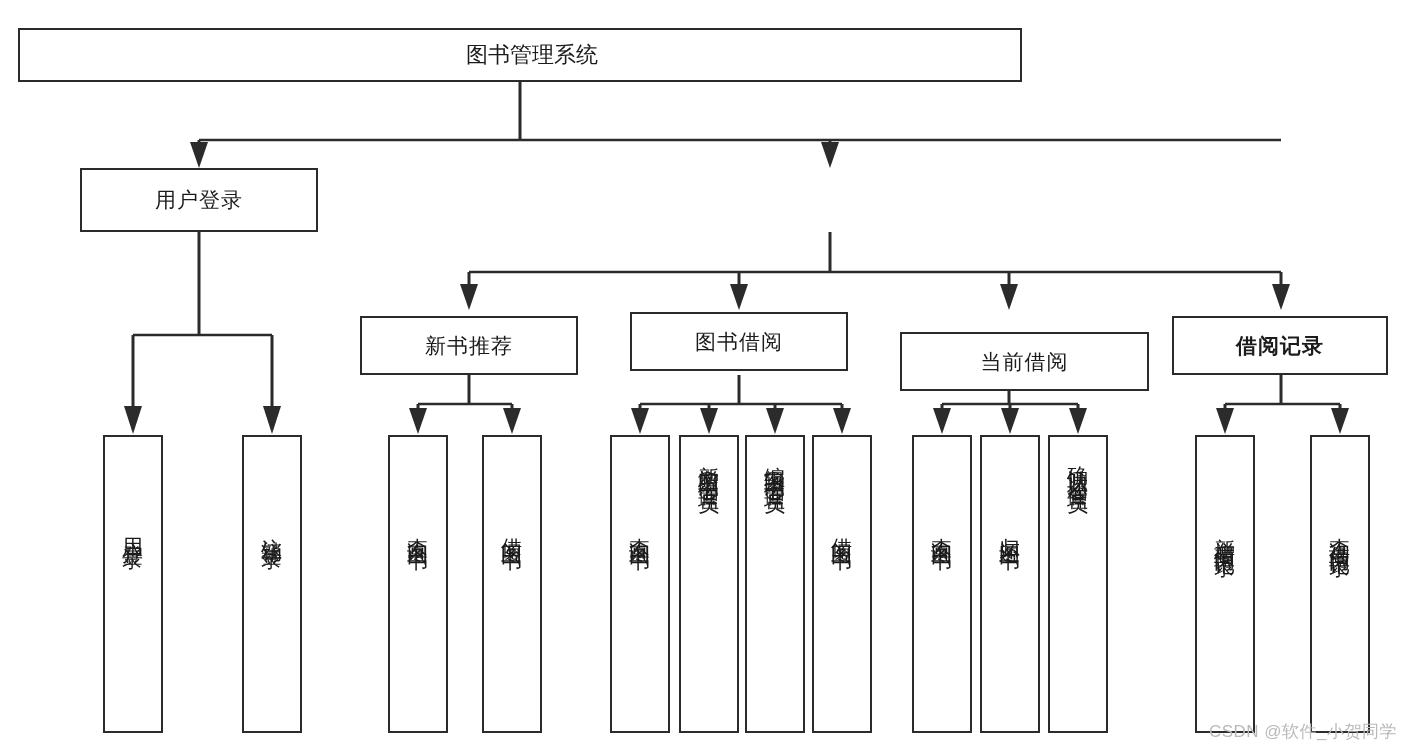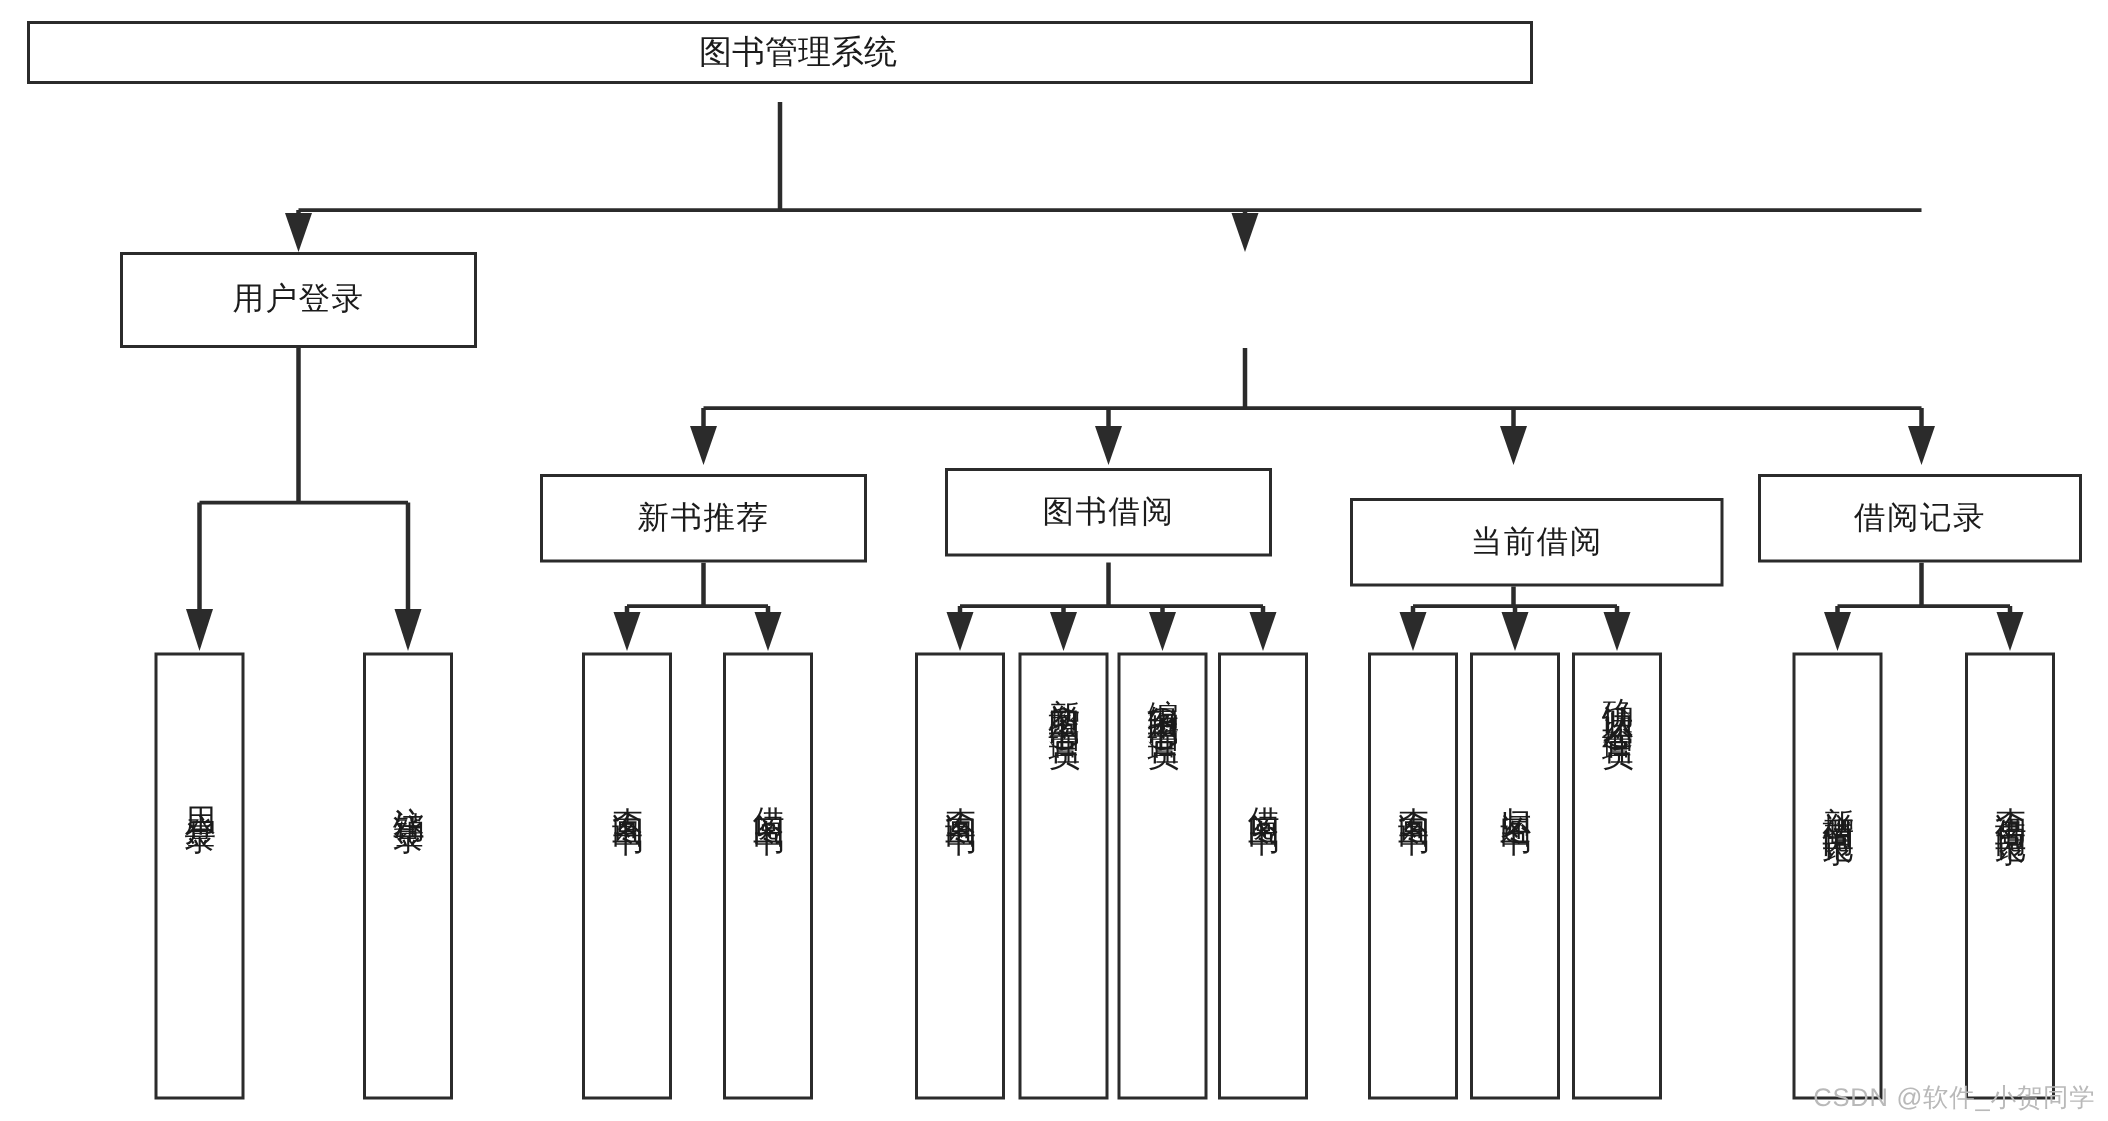--- a/index.html
+++ b/index.html
@@ -137,38 +137,38 @@
       <polygon points="775,434 766,408 784,408"></polygon>
       <polygon points="842,434 833,408 851,408"></polygon>
       <polygon points="942,434 933,408 951,408"></polygon>
       <polygon points="1010,434 1001,408 1019,408"></polygon>
       <polygon points="1078,434 1069,408 1087,408"></polygon>
       <polygon points="1225,434 1216,408 1234,408"></polygon>
       <polygon points="1340,434 1331,408 1349,408"></polygon>
     </g>
   </svg>
 
-  <div class="node root" style="left:18px; top:14px; width:1004px; height:42px;padding-left:24px;">
+  <div class="node root" style="left:18px; top:28px; width:1004px; height:54px;padding-left:24px;">
     <span>图书管理系统</span>
   </div>
 
   <div class="node h" style="left:80px; top:168px; width:238px; height:64px;">
     <span>用户登录</span>
   </div>
 
   <div class="node h" style="left:360px; top:316px; width:218px; height:59px;">
     <span>新书推荐</span>
   </div>
   <div class="node h" style="left:630px; top:312px; width:218px; height:59px;align-items:center;">
     <span>图书借阅</span>
   </div>
   <div class="node h" style="left:900px; top:332px; width:249px; height:59px;">
     <span>当前借阅</span>
   </div>
-  <div class="node h" style="left:1172px; top:316px; width:216px; height:59px;">
+  <div class="node h" style="left:1172px; top:316px; width:216px; height:59px;font-weight:bold;">
     <span>借阅记录</span>
   </div>
 
   <div class="node leaf mid" style="left:103px; top:435px; width:60px; height:298px;">
     <span class="vtext">用户登录</span>
   </div>
   <div class="node leaf mid" style="left:242px; top:435px; width:60px; height:298px;">
     <span class="vtext">注销登录</span>
   </div>
 

